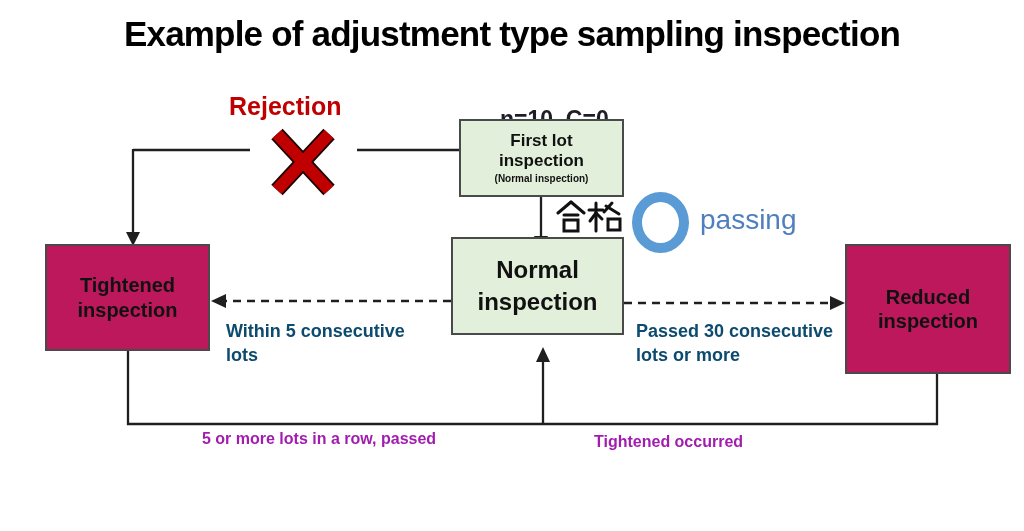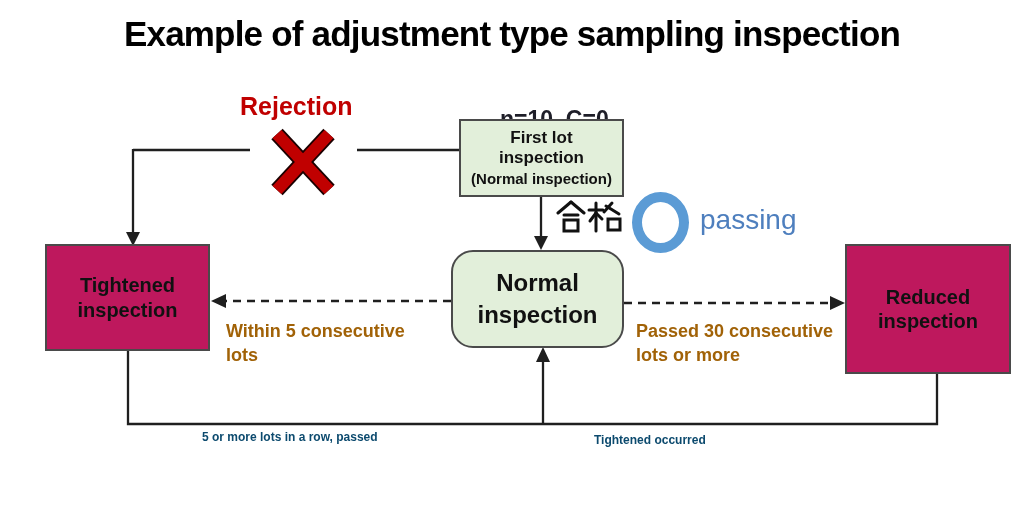--- a/index.html
+++ b/index.html
@@ -6,47 +6,47 @@
   .stage{
     position:relative;width:1024px;height:531px;background:#fff;overflow:hidden;
     font-family:"Liberation Sans",sans-serif;color:#111;
   }
   .abs{position:absolute;}
   .page-title{
     left:0;top:14px;width:1024px;text-align:center;
     font-size:35px;font-weight:700;letter-spacing:-0.8px;color:#000;
   }
   svg.wires{left:0;top:0;pointer-events:none;}
-  .rejection-label{left:240px;top:92px;font-size:25px;font-weight:600;color:#c00000;}
+  .rejection-label{left:229px;top:92px;font-size:25px;font-weight:600;color:#c00000;}
   .params{font-size:23px;font-weight:600;color:#1e1e28;white-space:pre;margin-top:16px;}
   .params-n10{left:500px;top:90px;}
   .params-n30{left:14px;top:214px;}
   .params-n3{left:866px;top:208px;}
   .node{
     box-sizing:border-box;border:2px solid #4a4a4a;
     display:flex;flex-direction:column;align-items:center;justify-content:center;
     text-align:center;line-height:1.22;
   }
   .green{background:#e2efda;}
   .yellow{background:#be185d;}
   .first-lot{left:459px;top:119px;width:165px;height:78px;}
   .first-lot .l1{font-size:17px;font-weight:700;white-space:pre-line;}
-  .first-lot .l2{font-size:15px;font-weight:700;margin-top:1px;}
+  .first-lot .l2{font-size:10px;font-weight:700;margin-top:1px;}
   .tightened{left:45px;top:244px;width:165px;height:107px;font-size:20px;font-weight:700;white-space:pre-line;}
-  .normal{left:451px;top:250px;width:173px;height:98px;font-size:24px;font-weight:700;white-space:pre-line;line-height:1.35;border-radius:22px;}
+  .normal{left:451px;top:237px;width:173px;height:98px;font-size:24px;font-weight:700;white-space:pre-line;line-height:1.35;}
   .reduced{left:845px;top:244px;width:166px;height:130px;font-size:20px;font-weight:700;white-space:pre-line;}
   .ring{
     left:632px;top:192px;width:57px;height:61px;box-sizing:border-box;
     border:10px solid #5b9bd5;border-radius:50%;background:transparent;
   }
   .passing-label{left:700px;top:204px;font-size:28px;font-weight:500;color:#4e7fbe;}
-  .edge-label{font-size:18px;font-weight:700;color:#a16207;line-height:1.35;white-space:pre-line;}
+  .edge-label{font-size:18px;font-weight:700;color:#0c4a6e;line-height:1.35;white-space:pre-line;}
   .within{left:226px;top:319px;}
   .passed30{left:636px;top:319px;}
-  .bottom-label{font-size:12px;font-weight:700;color:#0c4a6e;white-space:pre;text-align:right;}
+  .bottom-label{font-size:16px;font-weight:700;color:#a21caf;white-space:pre;text-align:right;}
   .row-passed{left:202px;top:430px;}
   .rejections{left:594px;top:433px;}
 </style>
 </head>
 <body>
 
 <div class="stage">
 
   <svg class="wires abs" width="1024" height="531" viewBox="0 0 1024 531">
     <g stroke="#1f1f1f" stroke-width="2.3" fill="none">

